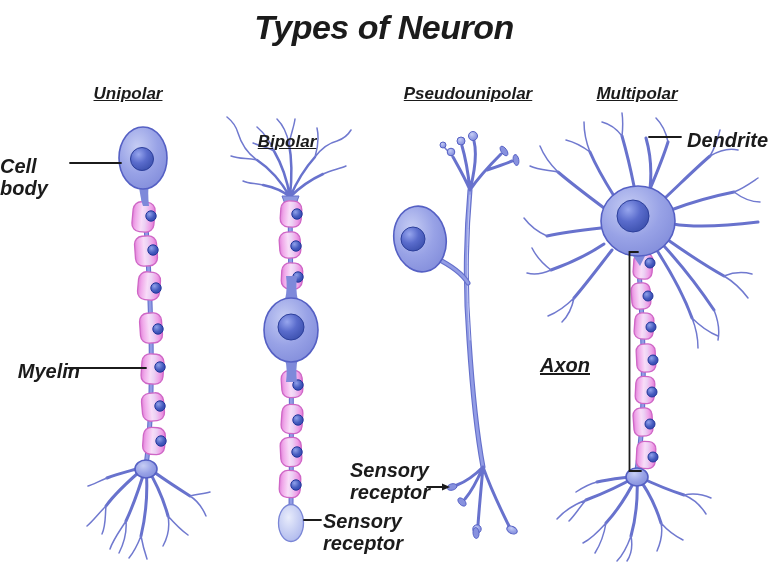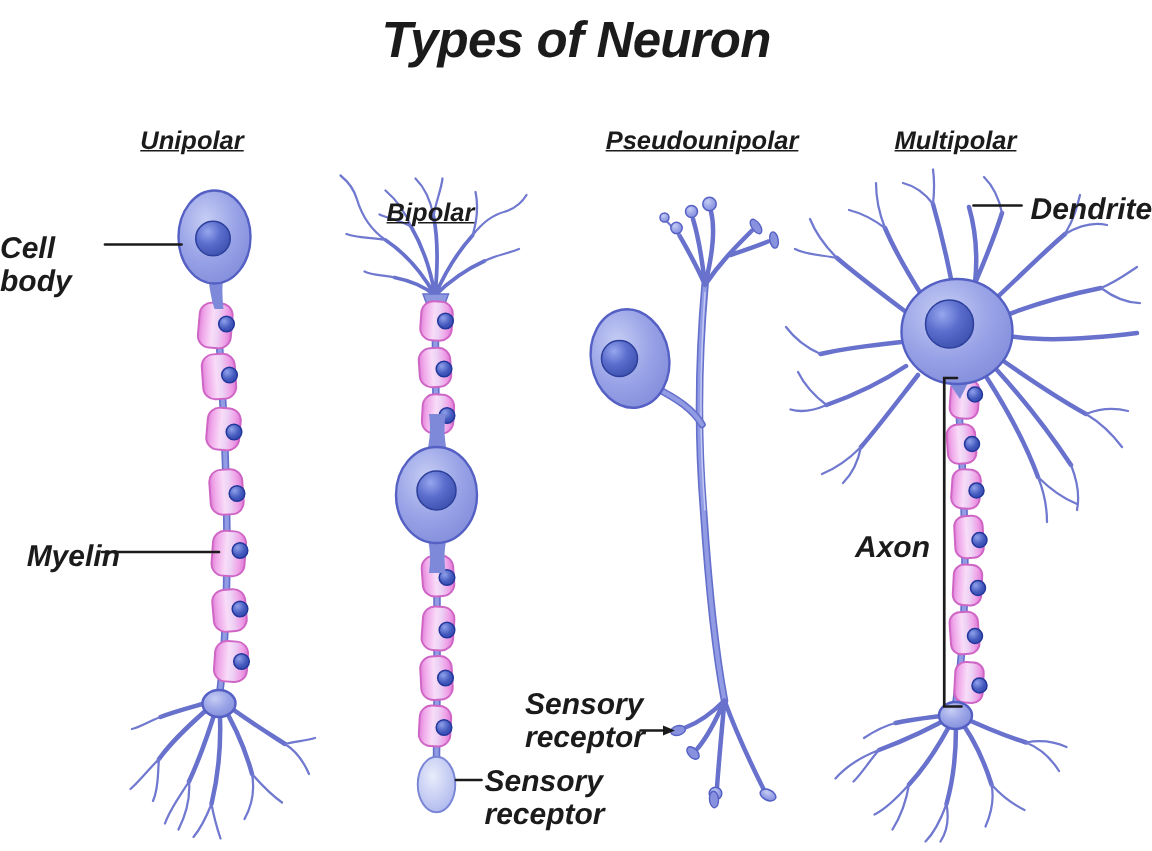--- a/index.html
+++ b/index.html
@@ -12,21 +12,21 @@
   #h-unipolar{left:63px;width:130px;}
   #h-bipolar{left:222px;width:130px;margin-top:48px;}
   #h-pseudounipolar{left:388px;width:160px;}
   #h-multipolar{left:572px;width:130px;}
   .lbl{font-size:20px;line-height:1.12;}
   #lbl-cellbody{left:0;width:68px;top:155px;text-align:left;}
   #lbl-myelin{left:0;width:64px;top:360px;text-align:right;margin-left:16px;}
   #lbl-sr-bipolar{left:323px;width:72px;top:510px;text-align:left;}
   #lbl-sr-pseudo{left:350px;width:72px;top:459px;text-align:right;}
   #lbl-dendrite{left:687px;top:129px;}
-  #lbl-axon{left:570px;width:70px;top:354px;text-align:left;}
+  #lbl-axon{left:530px;width:70px;top:354px;text-align:center;text-decoration:underline;}
 
   .d3{fill:none;stroke:#6872cd;stroke-width:3;stroke-linecap:round;}
   .d2{fill:none;stroke:#6872cd;stroke-width:2.5;stroke-linecap:round;}
   .d1{fill:none;stroke:#7079cf;stroke-width:1.5;stroke-linecap:round;}
   .axo{fill:none;stroke:#6570cb;stroke-width:5;stroke-linecap:round;}
   .axi{fill:none;stroke:#929ce5;stroke-width:2.8;stroke-linecap:round;}
   .axh{fill:none;stroke:#c3c9f3;stroke-width:1;stroke-linecap:round;}
   .seg{fill:url(#gMy);stroke:#cf66c6;stroke-width:1.3;}
   .dot{fill:url(#gDot);stroke:#22379b;stroke-width:1;}
   .soma{fill:url(#gSoma);stroke:#5560c4;stroke-width:1.6;}

